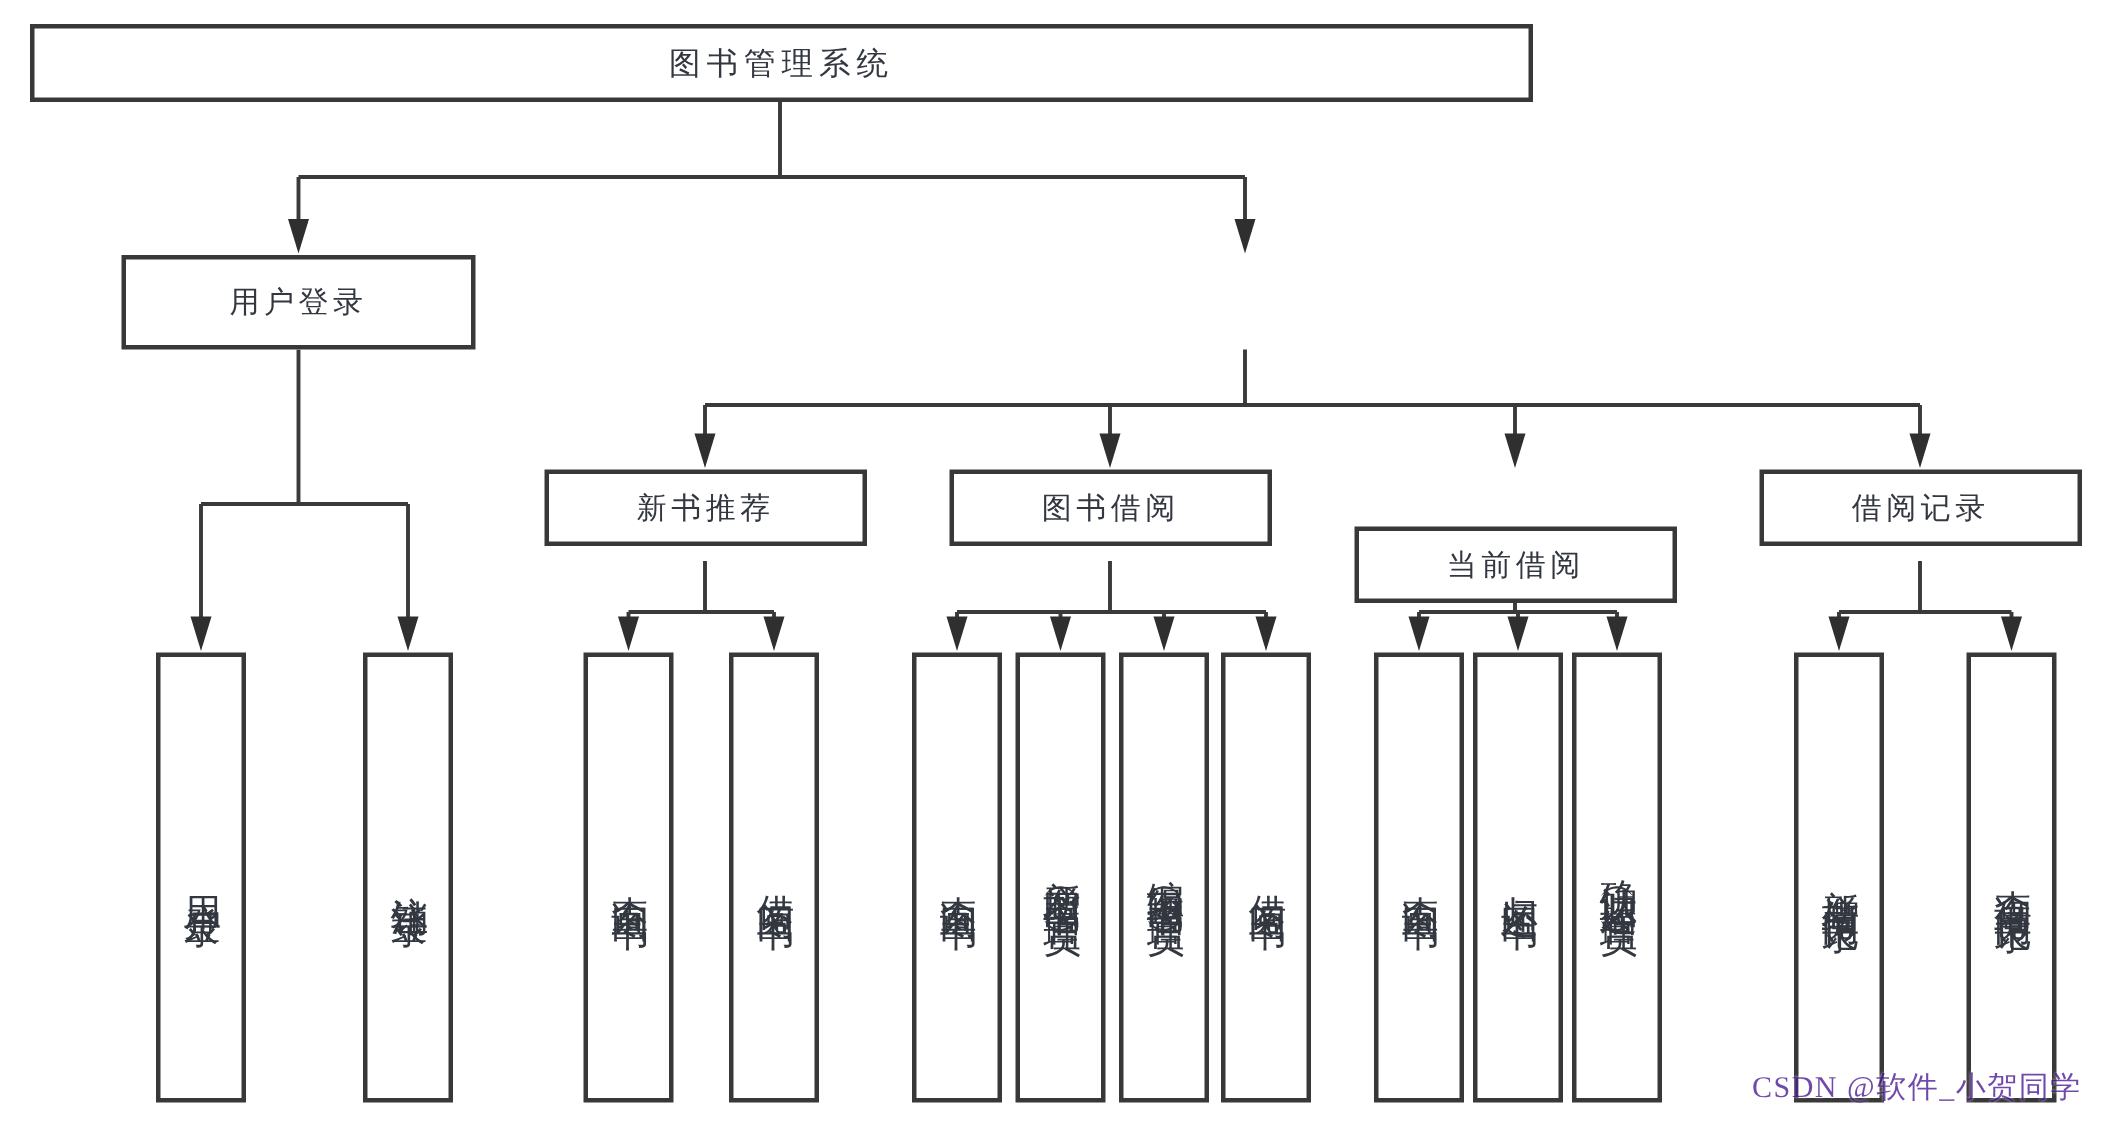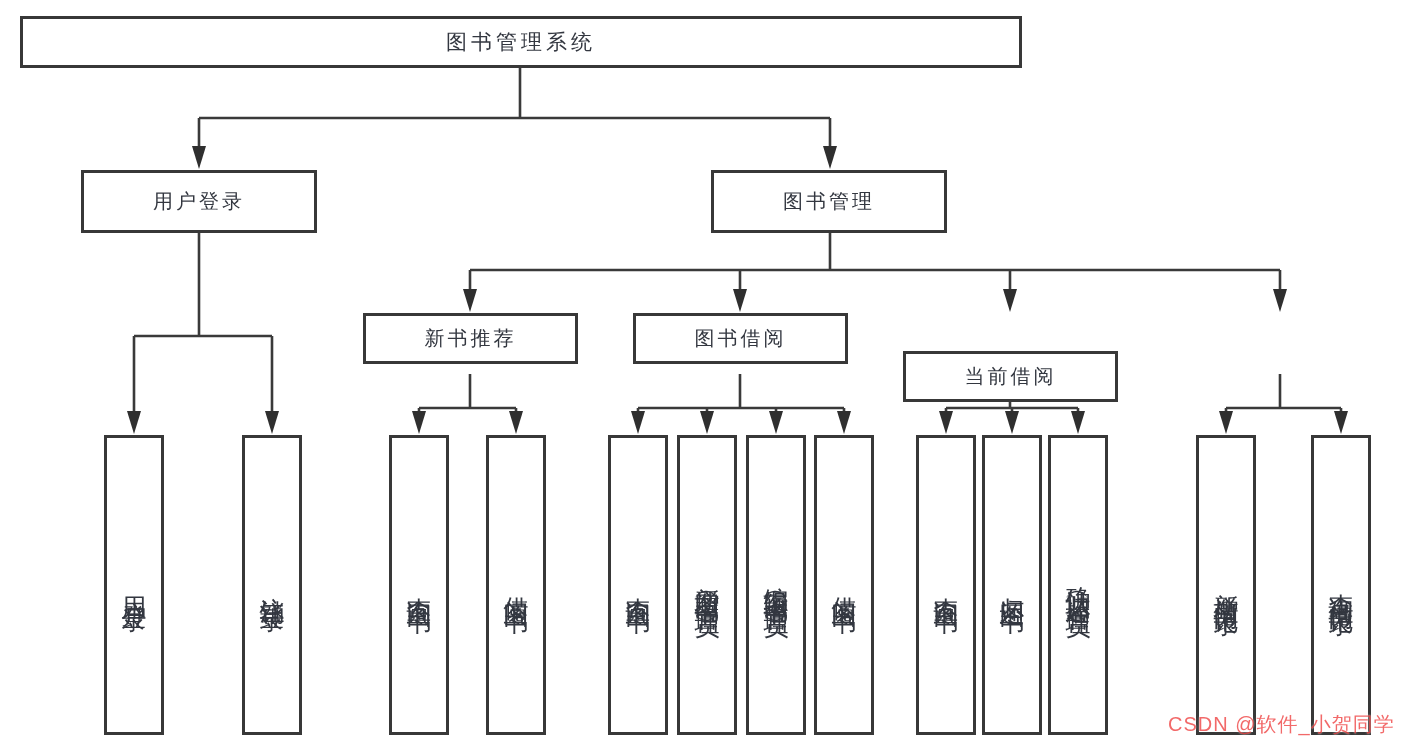--- a/index.html
+++ b/index.html
@@ -71,26 +71,27 @@
     text-orientation: mixed;
     letter-spacing: 4px;
     line-height: 1;
     white-space: nowrap;
   }
   .watermark {
     position: absolute;
     left: 1168px;
     top: 711px;
     font-size: 20px;
-    color: #ef4444;
+    color: #4c1d95;
     opacity: 0.8;
     letter-spacing: 1px;
     white-space: nowrap;
     z-index: 5;
     text-shadow: 0 0 2px #ffffff;
+    font-family: Liberation Serif, serif;
   }
 </style>
 </head>
 <body>
 
 <div class="canvas">
 
   <svg class="connector-layer" viewBox="0 0 1405 747" xmlns="http://www.w3.org/2000/svg">
 
     <g>
@@ -141,33 +142,33 @@
     </g>
   </svg>
 
   <div class="box root-box">
     <span>图书管理系统</span>
   </div>
 
   <div class="box l2-box" style="left:81px;">
     <span>用户登录</span>
   </div>
-  <div class="box l2-box" style="left:711px;">
-    <span>图书管理</span>
-  </div>
 
   <div class="box l3-box" style="left:363px;">
     <span>新书推荐</span>
   </div>
   <div class="box l3-box" style="left:633px;">
     <span>图书借阅</span>
   </div>
   <div class="box l3-box" style="left:903px;margin-top:38px;">
     <span>当前借阅</span>
   </div>
+  <div class="box l3-box" style="left:1173px;">
+    <span>借阅记录</span>
+  </div>
 
   <div class="box leaf-box" style="left:104px;">
     <span class="vtext">用户登录</span>
   </div>
   <div class="box leaf-box" style="left:242px;">
     <span class="vtext">注销登录</span>
   </div>
 
   <div class="box leaf-box" style="left:389px;">
     <span class="vtext">查询图书</span>

